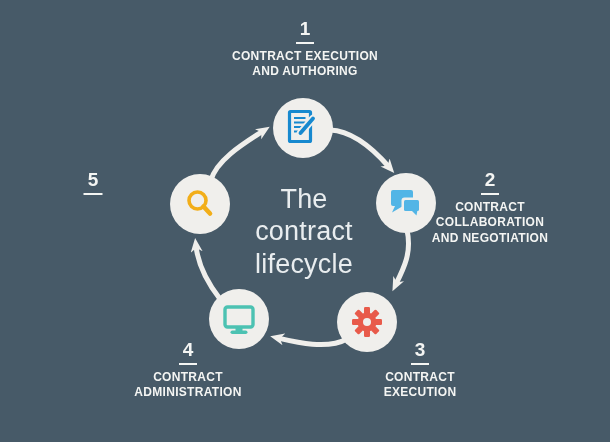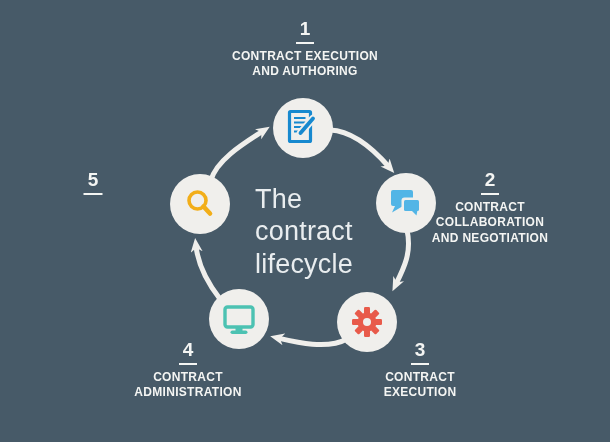--- a/index.html
+++ b/index.html
@@ -17,21 +17,21 @@
     display:inline-block;font-size:19px;font-weight:bold;
     padding:0 4px 3px;border-bottom:2.5px solid #f4f5f3;margin-bottom:5px;
     line-height:1.05;
   }
   .step-text{
     font-size:12px;font-weight:bold;line-height:1.28;letter-spacing:.3px;
     white-space:pre-line;
   }
   .center-title{
     position:absolute;left:304px;top:183px;transform:translateX(-50%);
-    text-align:left;color:#e9edef;font-size:27px;font-weight:300;
+    text-align:center;color:#e9edef;font-size:27px;font-weight:300;
     line-height:1.2;white-space:pre-line;letter-spacing:.2px;
   }
 </style>
 </head>
 <body>
 
 <div class="stage">
 
   <svg width="610" height="442" viewBox="0 0 610 442">
     <defs>

